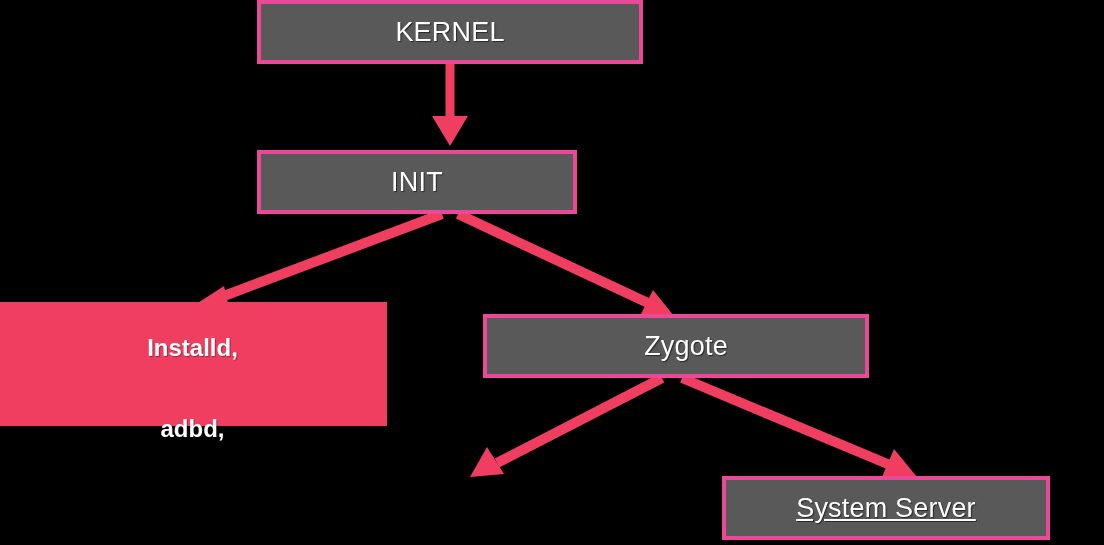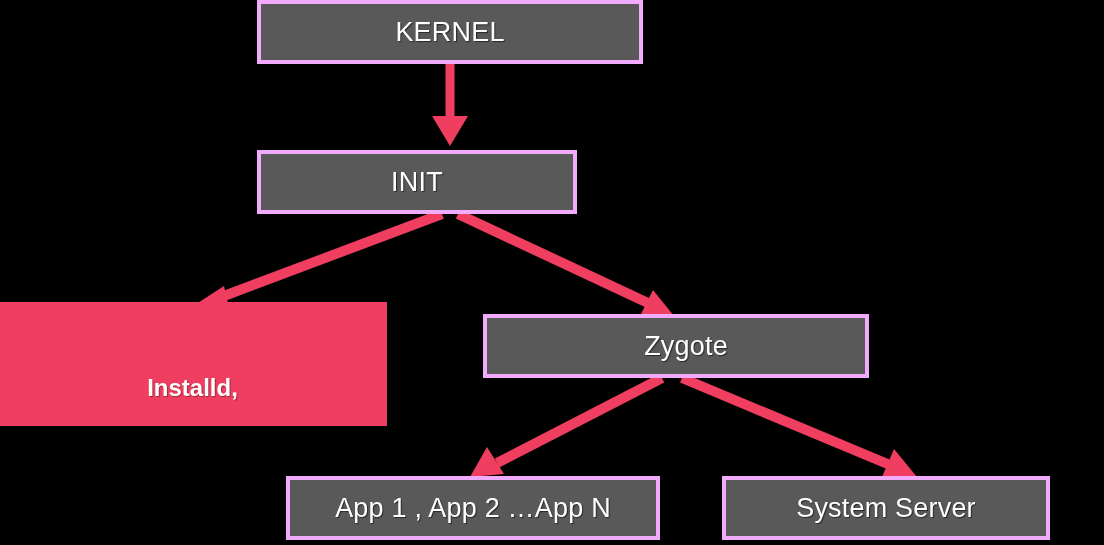--- a/index.html
+++ b/index.html
@@ -22,21 +22,21 @@
     box-sizing: border-box;
     display: flex;
     align-items: center;
     justify-content: center;
     text-align: center;
     color: #ffffff;
     z-index: 3;
   }
   .node-gray {
     background: #595959;
-    border: 4px solid #f0abfc;
+    border: 4px solid #ec4899;
     font-size: 27px;
     font-weight: 400;
     letter-spacing: 0.2px;
     text-shadow: 1px 1px 1px rgba(0,0,0,0.55);
   }
   .node-pink {
     background: #EF3E5F;
     border: 1px solid #EF3E5F;
     font-size: 24px;
     font-weight: bold;
@@ -98,28 +98,26 @@
     <span>KERNEL</span>
   </div>
 
   <div class="node node-gray" style="left:257px; top:150px; width:320px; height:64px;">
     <span>INIT</span>
   </div>
 
   <div class="node node-pink" style="left:-2px; top:302px; width:389px; height:124px;">
     <span class="lines">
       <span>Installd,</span>
+      <span>adbd,</span>
     </span>
   </div>
 
   <div class="node node-gray" style="left:483px; top:314px; width:386px; height:64px;padding-left:20px;">
     <span>Zygote</span>
   </div>
 
-  <div class="node node-gray" style="left:286px; top:476px; width:374px; height:64px;">
-    <span>App 1 , App 2 …App N</span>
-  </div>
 
-  <div class="node node-gray" style="left:722px; top:476px; width:328px; height:64px;">
+  <div class="node node-gray" style="left:722px; top:476px; width:328px; height:64px;text-decoration:underline;">
     <span>System Server</span>
   </div>
 
 </div>
 
 </body></html>

